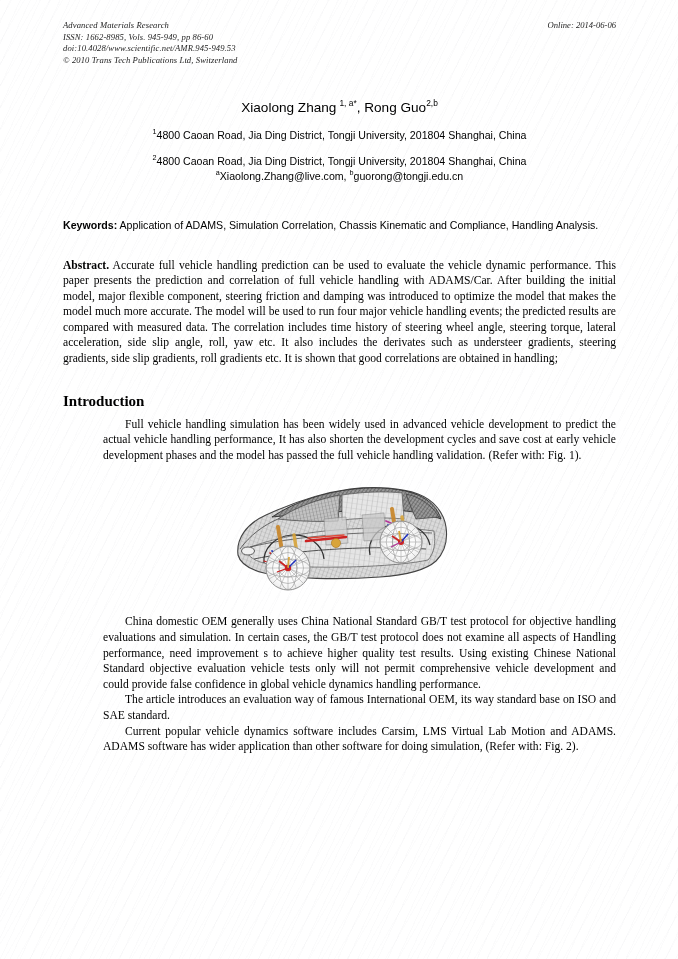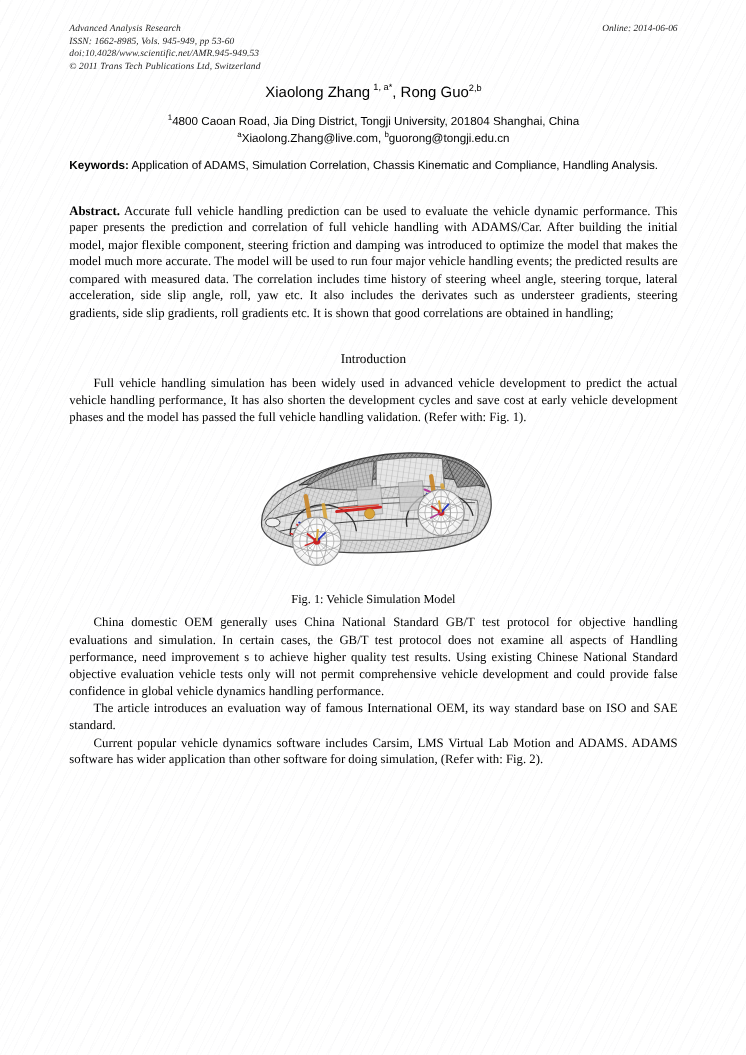--- a/index.html
+++ b/index.html
@@ -67,21 +67,21 @@
     text-align: center;
     font-family: "Liberation Sans", sans-serif;
     font-weight: bold;
     font-size: 14.4px;
     letter-spacing: 0.1px;
     color: #000;
   }
 
   
   .authors {
-    margin-top: 0;
+    margin-top: 24px;
     text-align: center;
     font-family: "Liberation Sans", sans-serif;
     font-size: 13.6px;
     color: #000;
   }
   .authors sup {
     font-size: 8.4px;
     vertical-align: super;
     line-height: 0;
   }
@@ -110,21 +110,21 @@
     color: #000;
   }
   .emails sup {
     font-size: 7.2px;
     vertical-align: super;
     line-height: 0;
   }
 
   
   .keywords {
-    margin-top: 12px;
+    margin-top: 36px;
     font-family: "Liberation Sans", sans-serif;
     font-size: 10.6px;
     line-height: 15.5px;
     text-align: justify;
     color: #000;
   }
   .keywords b { font-weight: bold; }
 
   
   .abstract {
@@ -134,33 +134,33 @@
     line-height: 15.6px;
     text-align: justify;
     color: #000;
   }
   .abstract b { font-weight: bold; margin-top: 16px; }
 
   
   .section-head {
     margin-top: 26px;
     font-family: "Liberation Serif", serif;
-    font-weight: normal;
-    font-size: 12px;
-    color: #000;
-    text-align: center;
+    font-weight: bold;
+    font-size: 15px;
+    color: #000;
   }
   .body-par {
     margin-top: 7px;
     font-family: "Liberation Serif", serif;
     font-size: 11.6px;
     line-height: 15.6px;
     text-align: justify;
     text-indent: 22px;
     color: #000;
+    margin-left: 40px;
   }
   .body-par.tight { margin-top: 0; }
 
   
   .figure-block {
     margin-top: 6px;
     width: 100%;
     text-align: center;
   }
   .fig-img-wrap {
@@ -179,35 +179,38 @@
   svg { display: block; }
 </style>
 </head>
 <body>
 
 <div class="page">
   <div class="content">
 
     <div class="journal-header">
       <div class="journal-left">
-        <div>Advanced Analysis Research</div>
-        <div>ISSN: 1662-8985, Vols. 945-949, pp 53-60</div>
+        <div>Advanced Materials Research</div>
+        <div>ISSN: 1662-8985, Vols. 945-949, pp 86-60</div>
         <div>doi:10.4028/www.scientific.net/AMR.945-949.53</div>
-        <div>© 2011 Trans Tech Publications Ltd, Switzerland</div>
+        <div>© 2010 Trans Tech Publications Ltd, Switzerland</div>
       </div>
       <div class="journal-right">Online: 2014-06-06</div>
     </div>
 
 
     <div class="authors">
       <span>Xiaolong Zhang</span><sup class="sp-before">1, a*</sup><span>, </span><span>Rong Guo</span><sup>2,b</sup>
     </div>
 
     <div class="affil">
       <sup>1</sup><span>4800 Caoan Road, Jia Ding District, Tongji University, 201804 Shanghai, China</span>
+    </div>
+    <div class="affil second">
+      <sup>2</sup><span>4800 Caoan Road, Jia Ding District, Tongji University, 201804 Shanghai, China</span>
     </div>
 
     <div class="emails">
       <sup>a</sup><span>Xiaolong.Zhang@live.com,</span>
       <sup>b</sup><span>guorong@tongji.edu.cn</span>
     </div>
 
     <div class="keywords">
       <b>Keywords:</b><span> Application of ADAMS, Simulation Correlation, Chassis Kinematic and Compliance, Handling Analysis.</span>
     </div>
@@ -367,21 +370,20 @@
             <ellipse cx="0" cy="0" rx="21" ry="8.6" fill="none" stroke="#9b9b9b" stroke-width="0.7"></ellipse>
             <ellipse cx="0" cy="0" rx="8.6" ry="20.6" fill="none" stroke="#9b9b9b" stroke-width="0.7"></ellipse>
             <circle cx="0" cy="0" r="3" fill="#cc2222"></circle>
             <path d="M0,0 L-9,-6" stroke="#cc2222" stroke-width="1.6"></path>
             <path d="M0,0 L7,-8" stroke="#2233bb" stroke-width="1.6"></path>
             <path d="M0,0 L-2,-11" stroke="#d8a43a" stroke-width="1.8"></path>
             <path d="M0,0 L-10,5" stroke="#b5389a" stroke-width="1.3"></path>
           </g>
         </svg>
       </div>
-      <div class="fig-caption">Fig. 1: Vehicle Simulation Model</div>
     </div>
 
     <div class="body-par">China domestic OEM generally uses China National Standard GB/T test protocol for objective handling evaluations and simulation. In certain cases, the GB/T test protocol does not examine all aspects of Handling performance, need improvement s to achieve higher quality test results. Using existing Chinese National Standard objective evaluation vehicle tests only will not permit comprehensive vehicle development and could provide false confidence in global vehicle dynamics handling performance.</div>
     <div class="body-par tight">The article introduces an evaluation way of famous International OEM, its way standard base on ISO and SAE standard.</div>
     <div class="body-par tight">Current popular vehicle dynamics software includes Carsim, LMS Virtual Lab Motion and ADAMS. ADAMS software has wider application than other software for doing simulation, (Refer with: Fig. 2).</div>
 
   </div>
 </div>
 
 </body></html>

